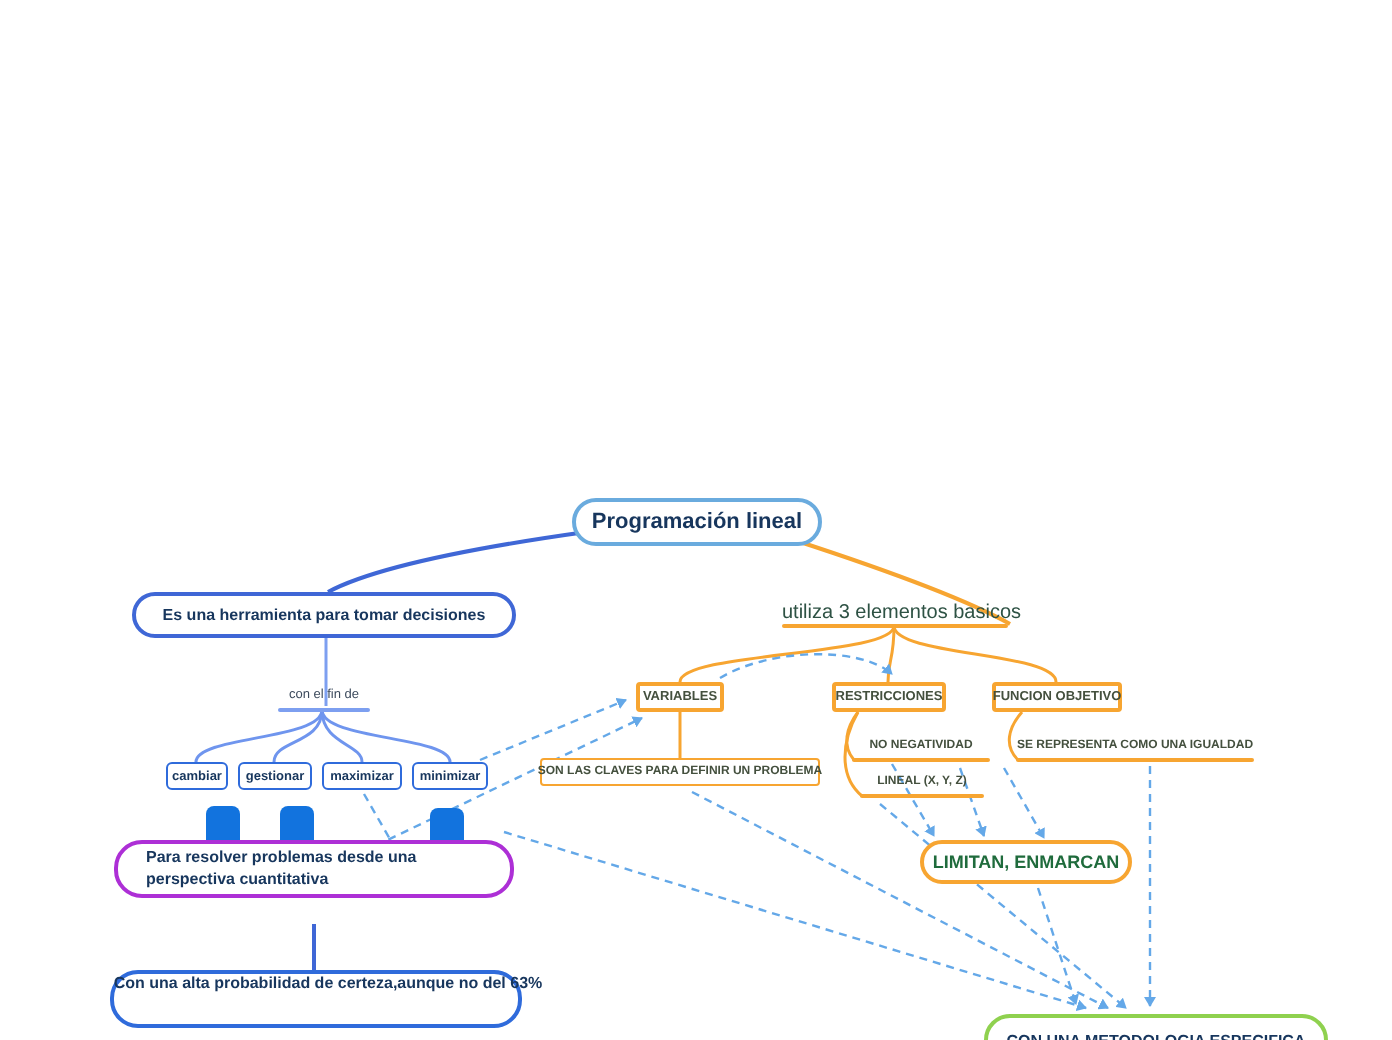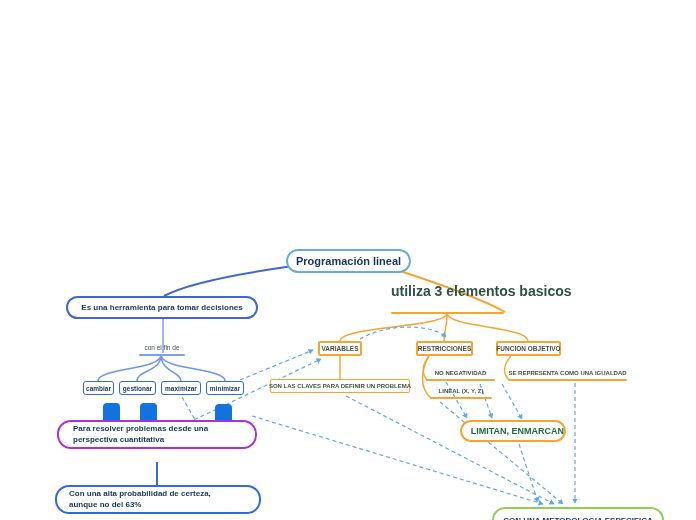--- a/index.html
+++ b/index.html
@@ -24,36 +24,36 @@
   .ul-orange{background:#f7a531;}
   .verb{
     position:absolute;top:381px;height:14px;display:flex;align-items:center;justify-content:center;
     border:1.5px solid #2f6bdb;border-radius:3px;background:#fff;box-sizing:border-box;
     font-size:6.5px;font-weight:600;color:#17365d;white-space:nowrap;
   }
   .img-square{position:absolute;width:17px;height:21px;background:#1273de;border-radius:4px;}
   .node-solve{left:57px;top:420px;width:200px;height:29px;border:2px solid #ad2fd6;border-radius:14px;
     flex-direction:column;align-items:flex-start;justify-content:center;padding-left:14px;font-size:8px;line-height:1.3;}
   .node-certainty{left:55px;top:485px;width:206px;height:29px;border:2px solid #2f6bdb;border-radius:14px;
-    flex-direction:column;align-items:flex-start;padding-left:12px;font-size:8px;line-height:1.3;}
-  .elements-label{position:absolute;left:391px;top:283px;width:113px;text-align:center;
-    font-size:14px;font-weight:bold;color:#2e5244;white-space:nowrap;}
+    flex-direction:row;align-items:flex-start;padding-left:12px;font-size:8px;line-height:1.3;}
+  .elements-label{position:absolute;left:391px;top:301px;width:113px;text-align:center;
+    font-size:10px;font-weight:normal;color:#2e5244;white-space:nowrap;}
   .elem-box{
     position:absolute;top:341px;height:15px;display:flex;align-items:center;justify-content:center;
     border:2px solid #f7a531;border-radius:2px;background:#fff;box-sizing:border-box;
     font-size:6.5px;font-weight:600;color:#44503e;white-space:nowrap;
   }
   .note-box{
     position:absolute;left:270px;top:379px;width:140px;height:14px;display:flex;align-items:center;justify-content:center;
     border:1.5px solid #f7a531;border-radius:2px;background:#fff;box-sizing:border-box;
     font-size:6px;font-weight:600;color:#44503e;white-space:nowrap;
   }
   .floating-note{position:absolute;font-size:6px;font-weight:600;color:#44503e;white-space:nowrap;text-align:center;}
   .node-limit{left:460px;top:420px;width:106px;height:22px;border:2px solid #f7a531;border-radius:11px;
-    font-size:9px;color:#1f6b3c;justify-content:flex-end;}
+    font-size:9px;color:#1f6b3c;}
   .node-method{left:492px;top:507px;width:172px;height:26px;border:2px solid #8fd14f;border-radius:13px;font-size:8px;}
 </style>
 </head>
 <body>
 
 <div class="canvas">
 
   <svg class="connectors" width="696" height="520" viewBox="0 0 696 520">
     <defs>
       <marker id="arr" markerWidth="6" markerHeight="6" refX="4.5" refY="3" orient="auto" markerUnits="userSpaceOnUse">

